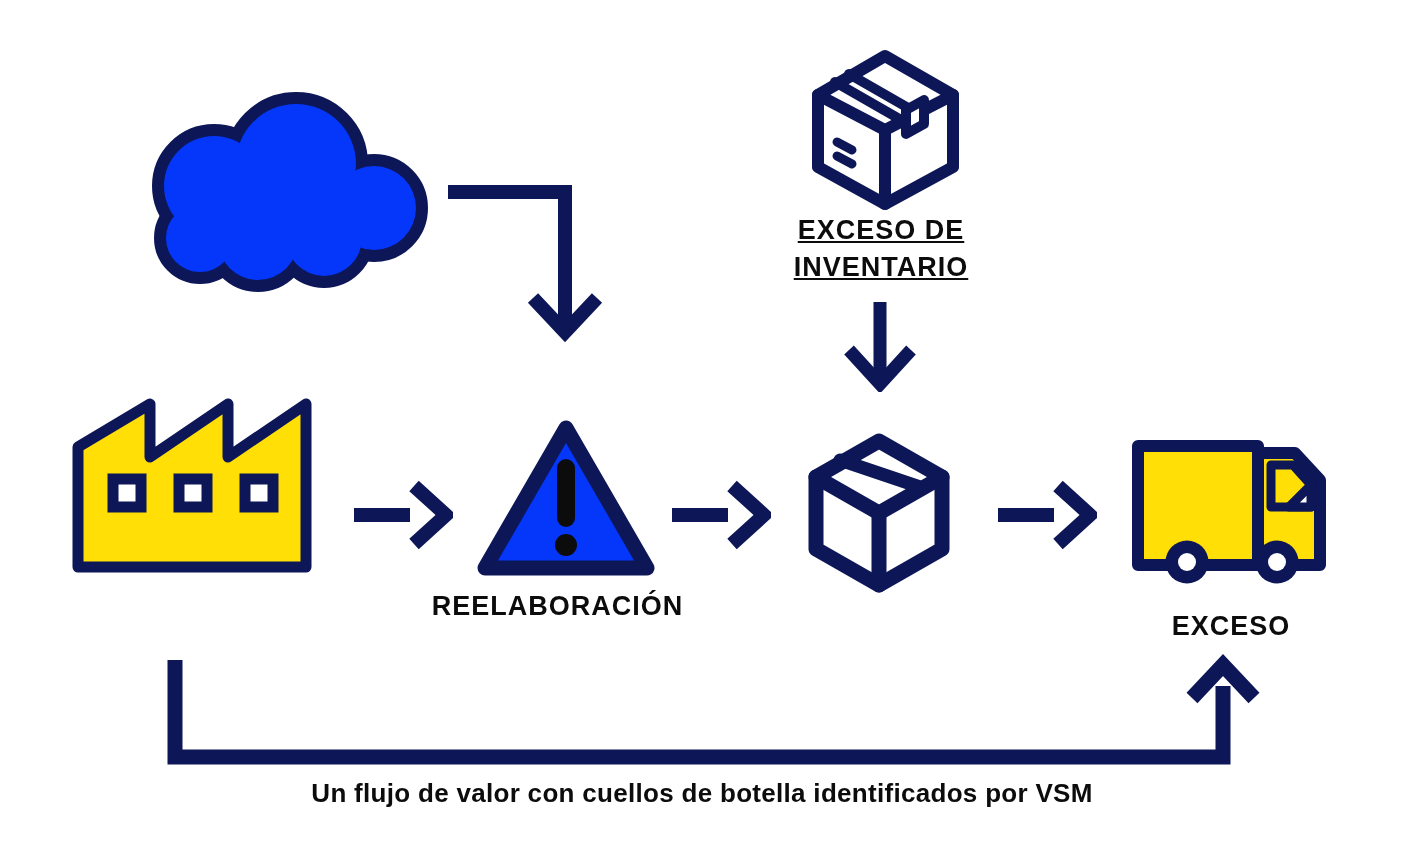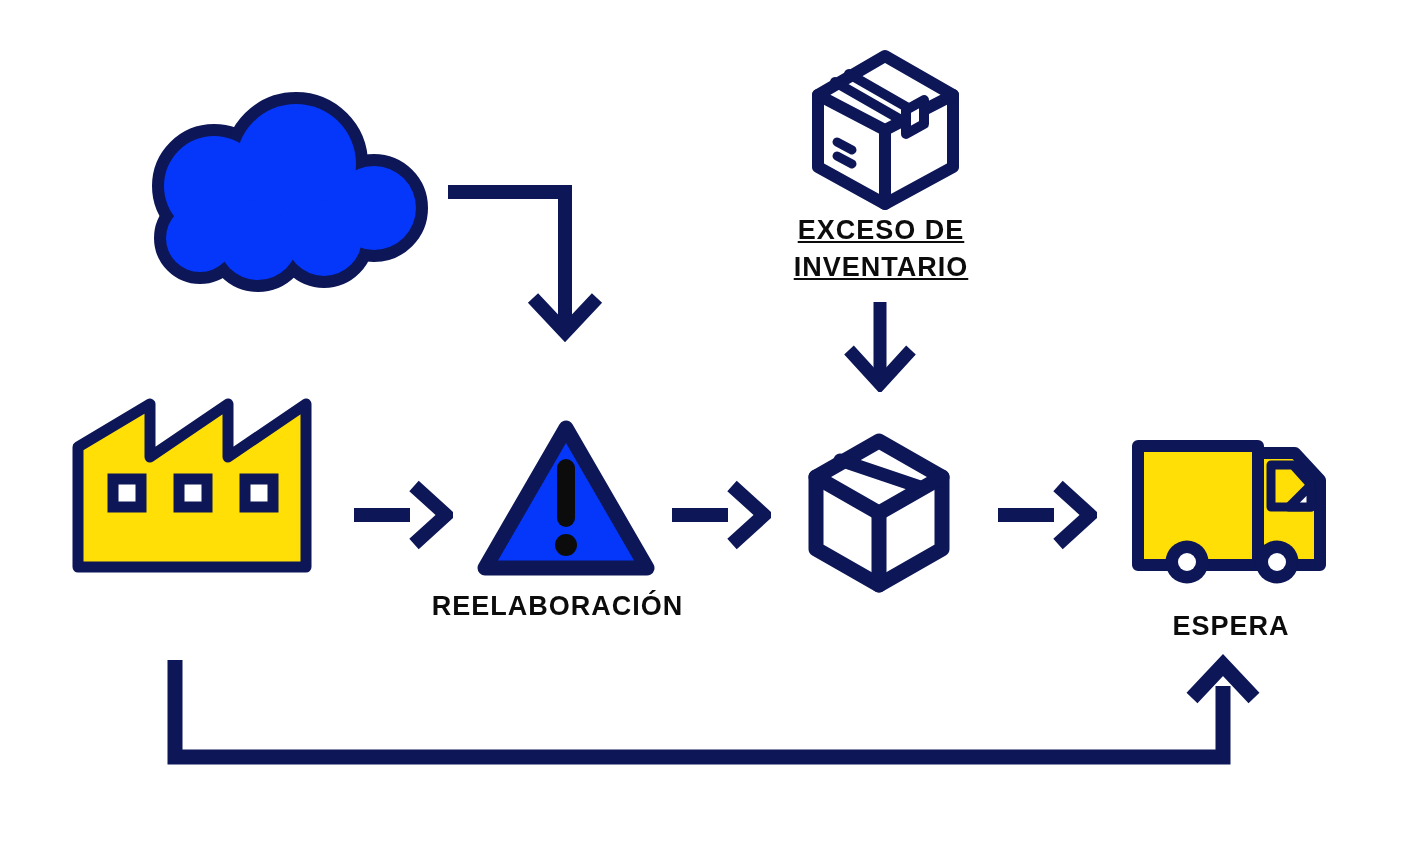--- a/index.html
+++ b/index.html
@@ -125,21 +125,22 @@
       <path d="M133,15 L170,15 L195,42 L195,127 L133,127 Z" fill="var(--yellow)"></path>
       <rect x="13" y="8" width="120" height="119" fill="var(--yellow)"></rect>
       <path d="M146,27 L168,27 L186,47 L186,69 L146,69 Z" fill="var(--yellow)" stroke-width="9"></path>
       <path d="M186,47 L186,69 L164,69 Z" fill="#ffffff" stroke-width="9"></path>
     </g>
     <circle cx="62" cy="124" r="21.5" fill="var(--navy)"></circle>
     <circle cx="62" cy="124" r="9" fill="#ffffff"></circle>
     <circle cx="152" cy="124" r="21.5" fill="var(--navy)"></circle>
     <circle cx="152" cy="124" r="9" fill="#ffffff"></circle>
   </svg>
-  <div class="abs lbl" style="left:1131px;top:608px;width:200px;">ESPERA</div>
+  <div class="abs lbl" style="left:1131px;top:608px;width:200px;">EXCESO</div>
 
   <svg class="abs s-navy miter" style="left:150px;top:648px;" width="1120" height="125" viewBox="0 0 1120 125" stroke-width="15">
     <path d="M25,12 V109 H1073 V38"></path>
     <path d="M1042,50 L1073,17 L1104,50"></path>
   </svg>
 
+  <div class="abs caption" style="left:152px;top:778px;width:1100px;">Un flujo de valor con cuellos de botella identificados por VSM</div>
 
 </div>
 
 </body></html>

